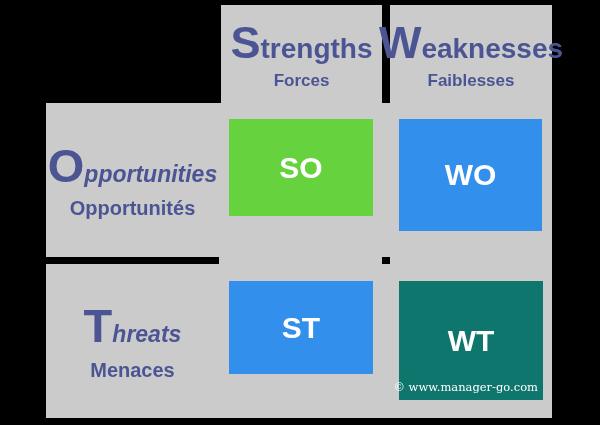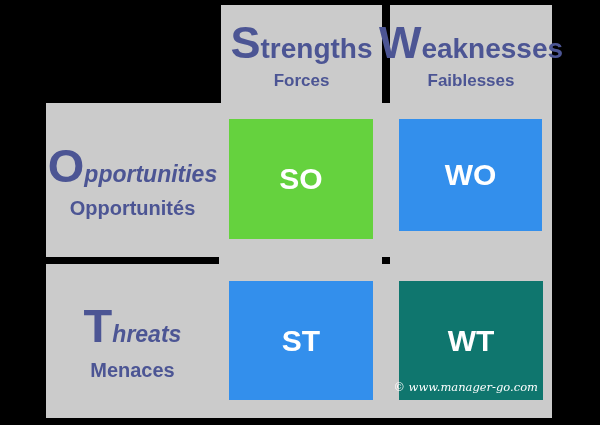--- a/index.html
+++ b/index.html
@@ -39,30 +39,30 @@
   .hdr-side .initial { font-size:47px; }
   .hdr-side .rest    { font-size:23px;font-style:italic; }
   .hdr-side .subtitle{ font-size:20px; line-height:1;text-align:center; }
 
   .cell {
     position:absolute;
     display:flex; align-items:center; justify-content:center;
     color:#ffffff; font-weight:700; font-size:30px;
     line-height:1;
   }
-  #cell-so { left:229px; top:119px; width:144px; height:120px; background:#65d23e; }
+  #cell-so { left:229px; top:119px; width:144px; height:97px; background:#65d23e; }
   #cell-wo { left:399px; top:119px; width:143px; height:112px; background:#338fec; }
-  #cell-st { left:229px; top:281px; width:144px; height:119px; background:#338fec; }
+  #cell-st { left:229px; top:281px; width:144px; height:93px; background:#338fec; }
   #cell-wt { left:399px; top:281px; width:144px; height:119px; background:#0f766e; }
 
   #watermark {
     position:absolute;
     right:5px; bottom:7px;
     font-family:"DejaVu Serif", serif;
-    font-style:italic; font-weight:400;
+    font-weight:400;
     font-size:11.5px; color:#ffffff;
     white-space:nowrap;
   }
 </style>
 </head>
 <body>
 
 <div id="stage">
 
   <div class="panel" id="hdr-strengths"></div>

